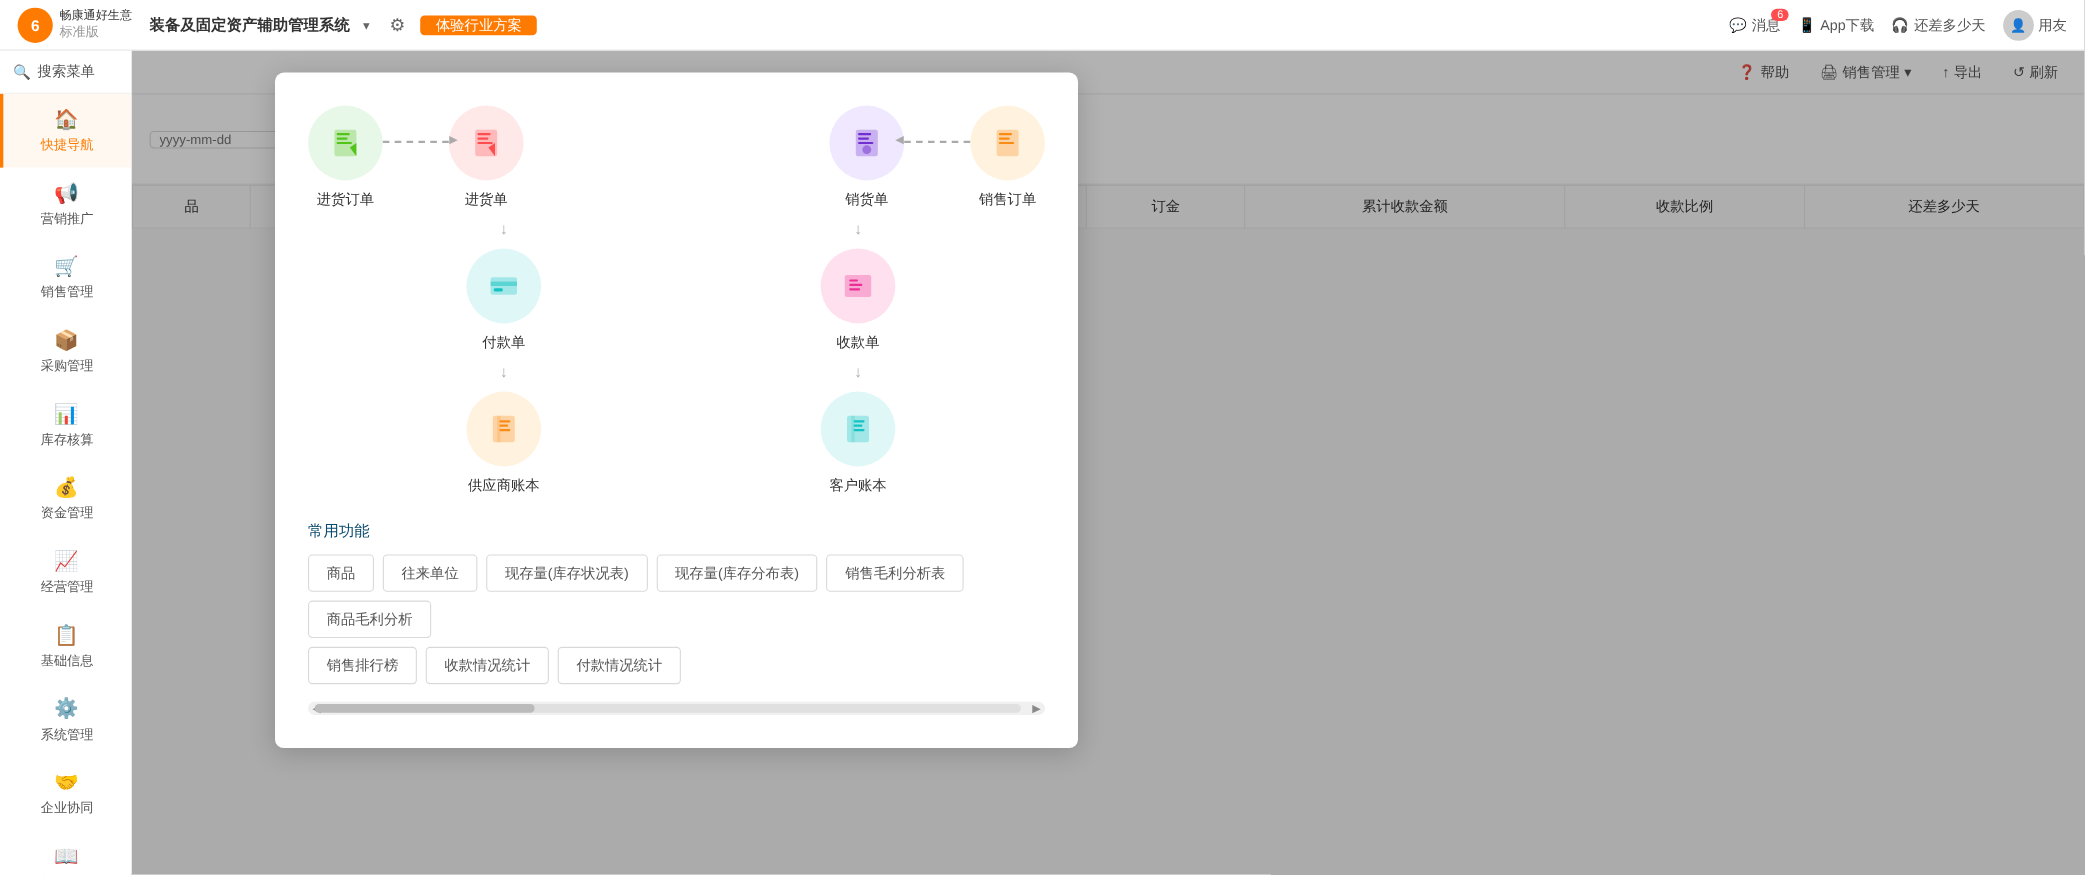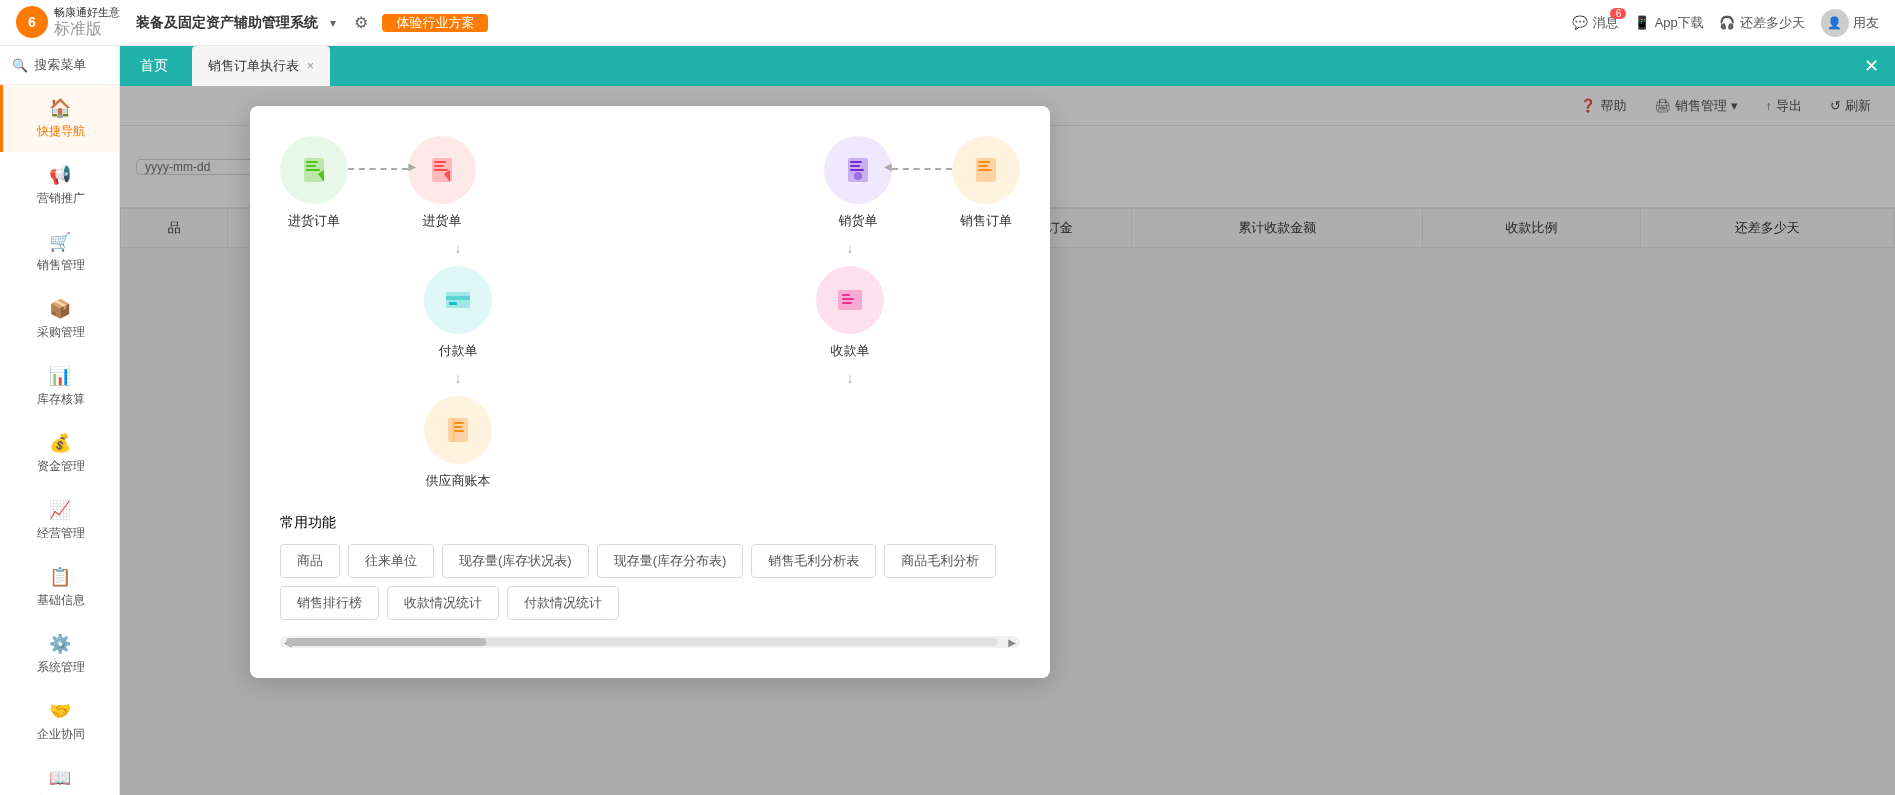--- a/index.html
+++ b/index.html
@@ -24,21 +24,21 @@
       flex-shrink: 0;
     }
     .logo-icon {
       width: 32px; height: 32px;
       background: #ff7a00;
       border-radius: 50%;
       display: flex; align-items: center; justify-content: center;
       color: white; font-size: 14px; font-weight: bold;
     }
     .logo-text { font-size: 11px; color: #333; line-height: 1.3; }
-    .logo-sub { font-size: 16px; color: #999; font-family: Liberation Serif, serif; }
+    .logo-sub { font-size: 12px; color: #999; font-family: Liberation Serif, serif; }
     .header-center {
       flex: 1;
       display: flex;
       align-items: center;
       gap: 8px;
     }
     .system-title {
       font-size: 14px;
       color: #333;
       font-weight: 700;
@@ -321,21 +321,21 @@
       background: rgba(0,0,0,0.3);
       z-index: 100;
       display: flex;
       align-items: flex-start;
       justify-content: flex-start;
       padding-top: 0;
     }
     .modal-box {
       background: white;
       border-radius: 8px;
-      width: 800px;
+      width: 730px;
       margin: 20px 0 0 130px;
       padding: 30px;
       box-shadow: 0 4px 24px rgba(0,0,0,0.18);
       position: relative;
     }
     .flow-node {
       display: flex;
       flex-direction: column;
       align-items: center;
       gap: 8px;
@@ -398,21 +398,21 @@
     .flow-col {
       display: flex;
       flex-direction: column;
       align-items: center;
     }
 
     
     .common-functions { margin-top: 4px; }
     .common-title {
       font-size: 14px;
-      color: #000000;
+      color: #0c4a6e;
       margin-bottom: 12px;
       font-weight: 500;
     }
     .func-buttons {
       display: flex;
       flex-wrap: wrap;
       gap: 8px;
     }
     .func-btn {
       border: 1px solid #d9d9d9;
@@ -543,31 +543,20 @@
       <span class="sidebar-item-label">企业协同</span>
     </div>
     <div class="sidebar-item">
       <span class="sidebar-item-icon">📖</span>
       <span class="sidebar-item-label">新手引导</span>
     </div>
   </div>
 
   <div class="content-area">
 
-    <div class="tab-bar">
-      <div class="tab-home">
-        <span>首页</span>
-      </div>
-      <div class="tab-active">
-        <span>销售订单执行表</span>
-        <span class="tab-close">×</span>
-      </div>
-      <div class="tab-spacer"></div>
-      <div class="tab-close-all">✕</div>
-    </div>
 
     <div class="page-content">
 
       <div class="page-toolbar">
         <div style="flex:1"></div>
         <button class="toolbar-btn">
           <span>❓</span>
           <span>帮助</span>
         </button>
         <button class="toolbar-btn">
@@ -779,20 +768,34 @@
                       <rect x="12" y="8" width="10" height="2" rx="1" fill="#fa8c16"></rect>
                       <rect x="12" y="12" width="8" height="2" rx="1" fill="#fa8c16"></rect>
                       <rect x="12" y="16" width="10" height="2" rx="1" fill="#fa8c16"></rect>
                     </svg>
                   </div>
                   <span class="flow-label">供应商账本</span>
                 </div>
               </div>
               <div style="flex:1;"></div>
 
+              <div class="flow-col">
+                <div class="flow-node">
+                  <div class="flow-circle teal">
+                    <svg width="32" height="32" viewBox="0 0 32 32" fill="none">
+                      <rect x="6" y="4" width="20" height="24" rx="2" fill="#13c2c2" opacity="0.3"></rect>
+                      <rect x="10" y="4" width="3" height="24" fill="#13c2c2" opacity="0.2"></rect>
+                      <rect x="12" y="8" width="10" height="2" rx="1" fill="#13c2c2"></rect>
+                      <rect x="12" y="12" width="8" height="2" rx="1" fill="#13c2c2"></rect>
+                      <rect x="12" y="16" width="10" height="2" rx="1" fill="#13c2c2"></rect>
+                    </svg>
+                  </div>
+                  <span class="flow-label">客户账本</span>
+                </div>
+              </div>
               <div style="width:60px; margin-right:8px;"></div>
               <div style="width:68px;"></div>
             </div>
           </div>
 
           <div class="common-functions">
             <div class="common-title">常用功能</div>
             <div class="func-buttons">
               <button class="func-btn">商品</button>
               <button class="func-btn">往来单位</button>

